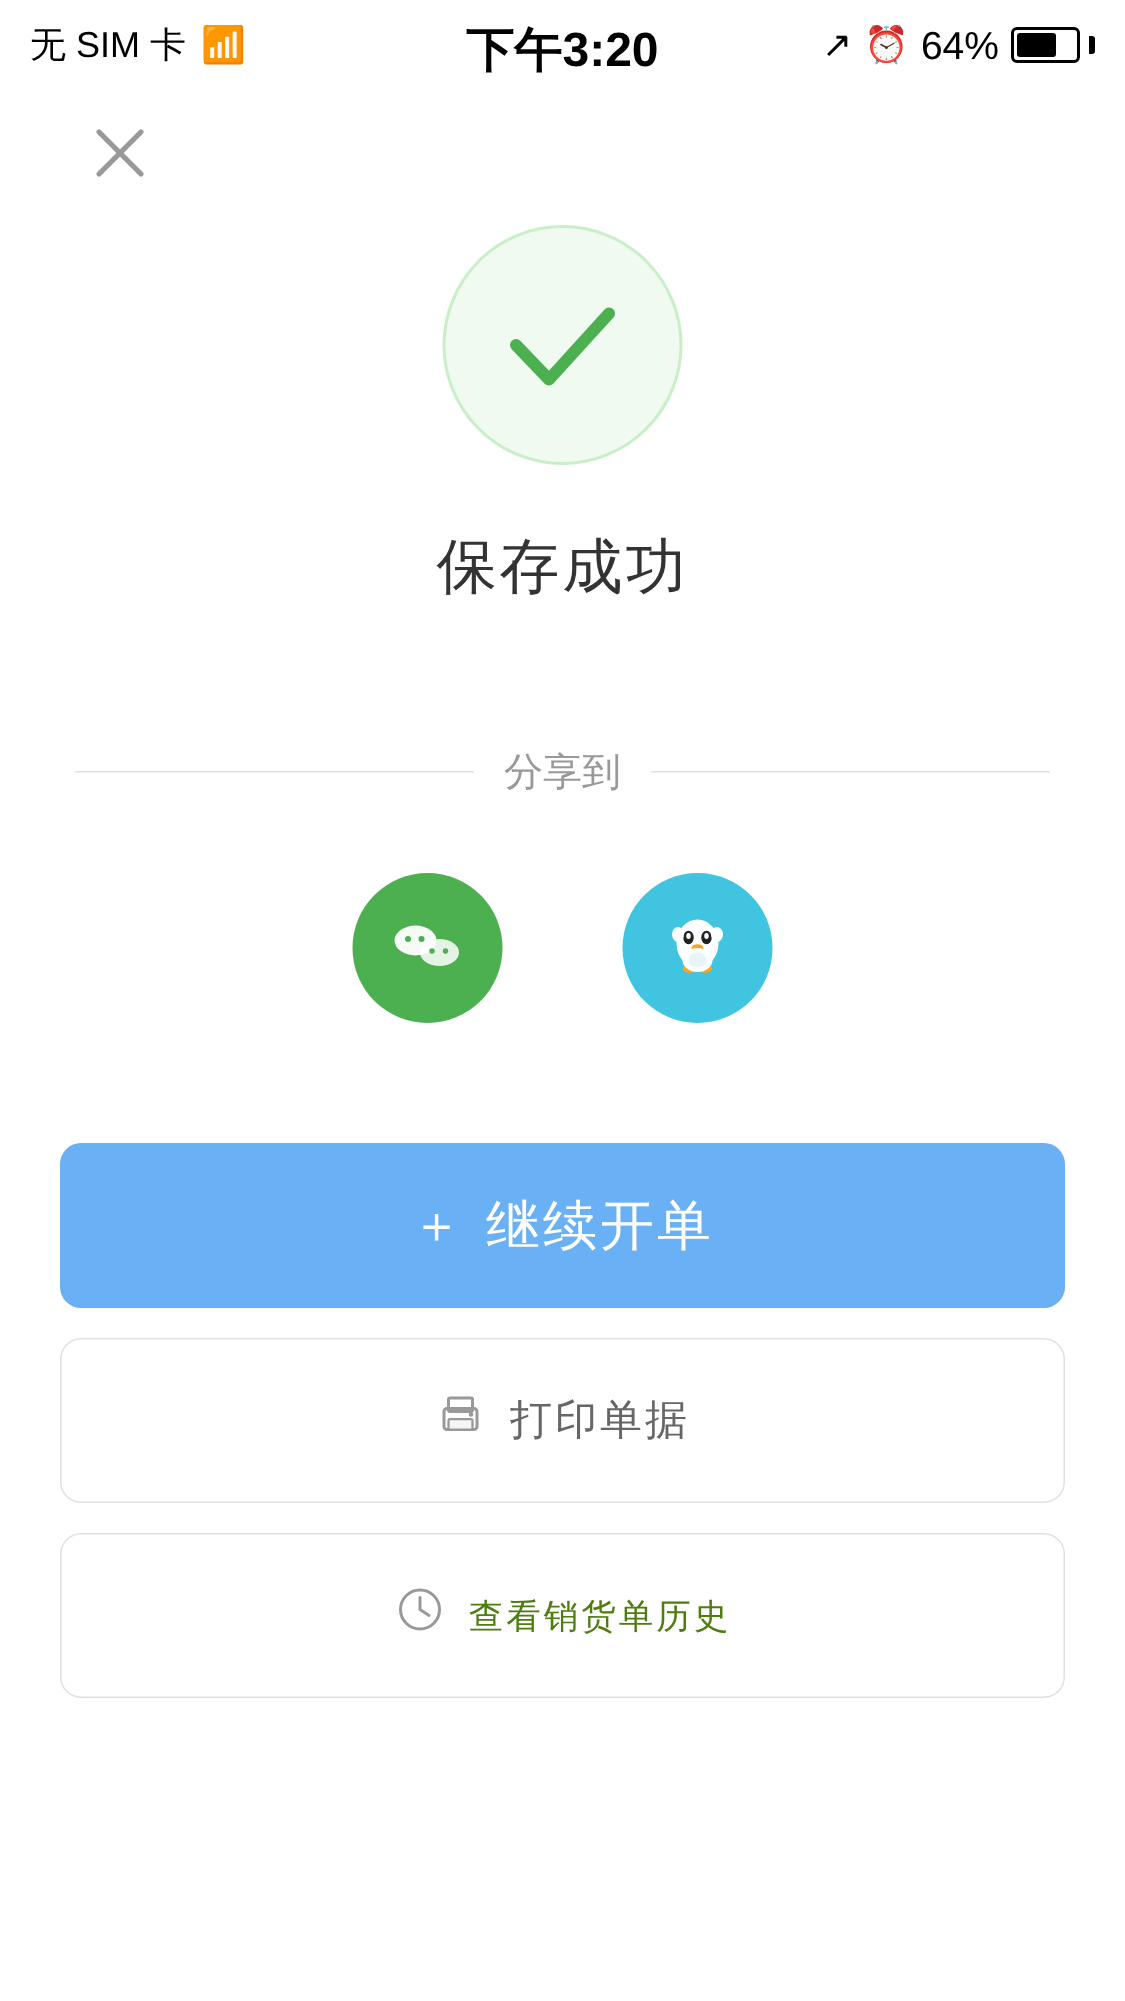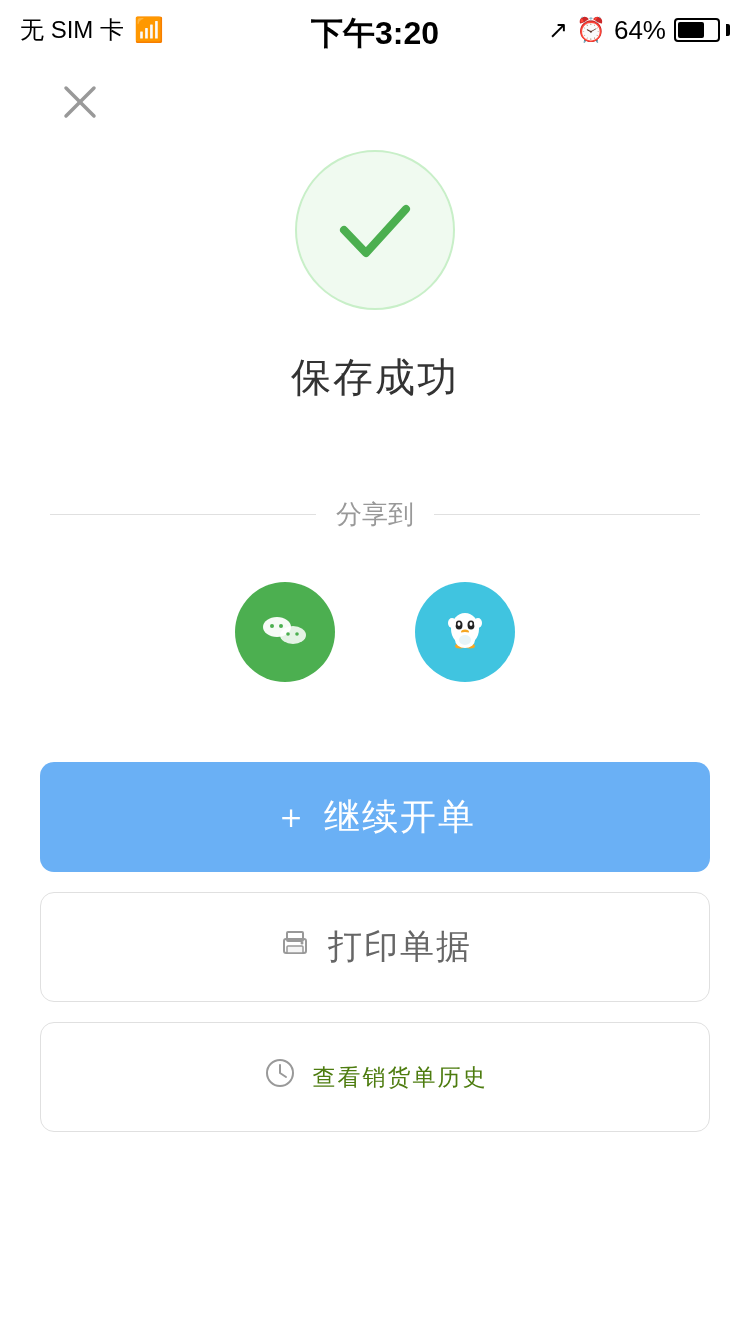--- a/index.html
+++ b/index.html
@@ -317,21 +317,21 @@
 
     <button class="action-btn action-btn-secondary">
       <span style="font-size:32px;color:#999;">
         <svg width="34" height="34" viewBox="0 0 34 34" fill="none" xmlns="http://www.w3.org/2000/svg">
           <rect x="6" y="13" width="22" height="14" rx="2" stroke="#999" stroke-width="2" fill="none"></rect>
           <rect x="9" y="20" width="16" height="7" rx="1" fill="#f5f5f5" stroke="#999" stroke-width="1.5"></rect>
           <rect x="9" y="6" width="16" height="9" rx="1" stroke="#999" stroke-width="2" fill="none"></rect>
           <circle cx="24" cy="17" r="1.5" fill="#999"></circle>
         </svg>
       </span>
-      <span style="color:#666;font-size:34px;letter-spacing:2px;">打印单据</span>
+      <span style="color:#666;font-size:28px;letter-spacing:2px;">打印单据</span>
     </button>
 
     <button class="action-btn action-btn-secondary">
       <span>
         <svg width="34" height="34" viewBox="0 0 34 34" fill="none" xmlns="http://www.w3.org/2000/svg">
           <circle cx="17" cy="17" r="13" stroke="#999" stroke-width="2" fill="none"></circle>
           <polyline points="17,9 17,17 23,21" stroke="#999" stroke-width="2" stroke-linecap="round" stroke-linejoin="round"></polyline>
         </svg>
       </span>
       <span style="color:#4d7c0f;font-size:23px;letter-spacing:2px;">查看销货单历史</span>

